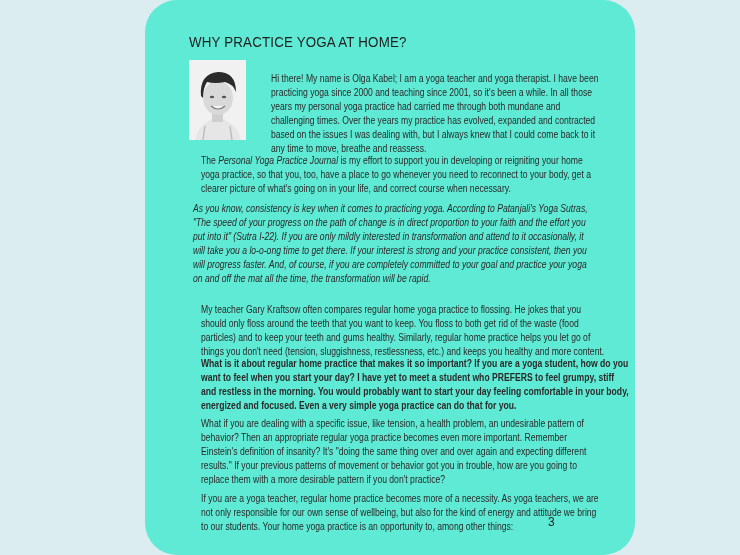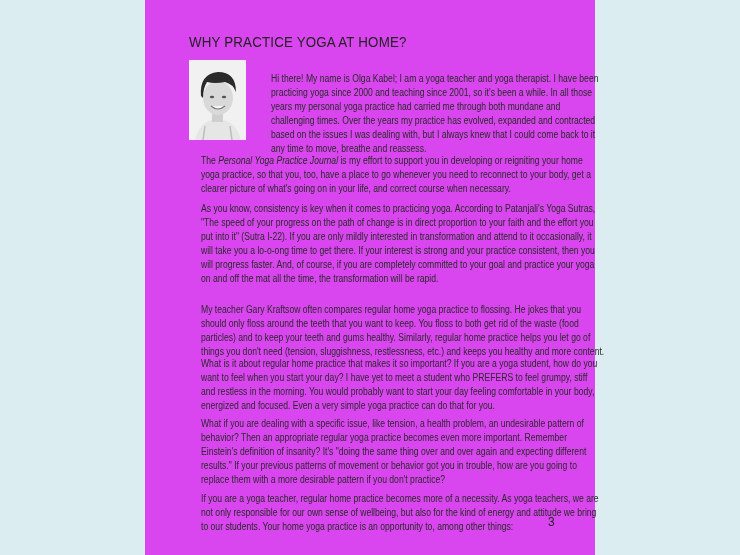--- a/index.html
+++ b/index.html
@@ -11,23 +11,24 @@
       height: 555px;
       background: #dcedf2;
       position: relative;
       overflow: hidden;
       font-family: "Liberation Sans Narrow", "Liberation Sans", sans-serif;
     }
     .page {
       position: absolute;
       left: 145px;
       top: 0;
-      width: 450px;
+      width: 490px;
       height: 555px;
-      background: #d946ef;
+      background: #5eead4;
+      border-radius: 32px;
     }
     .title {
       position: absolute;
       left: 44px;
       top: 33px;
       font-size: 15.5px;
       color: #222;
       letter-spacing: 0.2px;
       transform: scaleX(0.86);
       transform-origin: left top;
@@ -51,23 +52,23 @@
       margin: 12px;
     }
     .para span.line {
       display: block;
       white-space: nowrap;
       transform: scaleX(0.86);
       transform-origin: left top;
     }
     .p0 { left: 114px; top: 60px; }
     .p1 { left: 44px; top: 142px; }
-    .p2 { left: 44px; top: 190px; }
+    .p2 { left: 36px; top: 190px; font-style: italic; }
     .p3 { left: 44px; top: 291px; }
-    .p4 { left: 44px; top: 345px; }
+    .p4 { left: 44px; top: 345px; font-weight: bold; }
     .p5 { left: 44px; top: 405px; }
     .p6 { left: 44px; top: 480px; }
     .pagenum {
       position: absolute;
       left: 403px;
       top: 515px;
       font-size: 12px;
       color: #222;
     }
     em { font-style: italic; }

